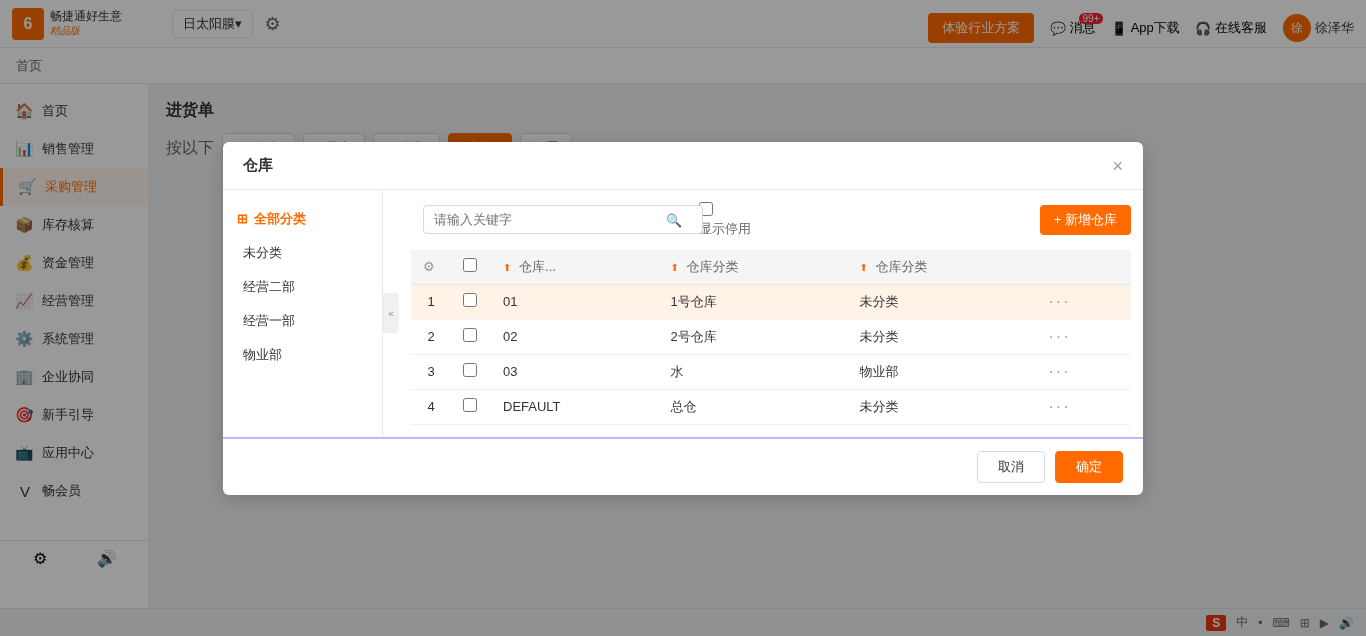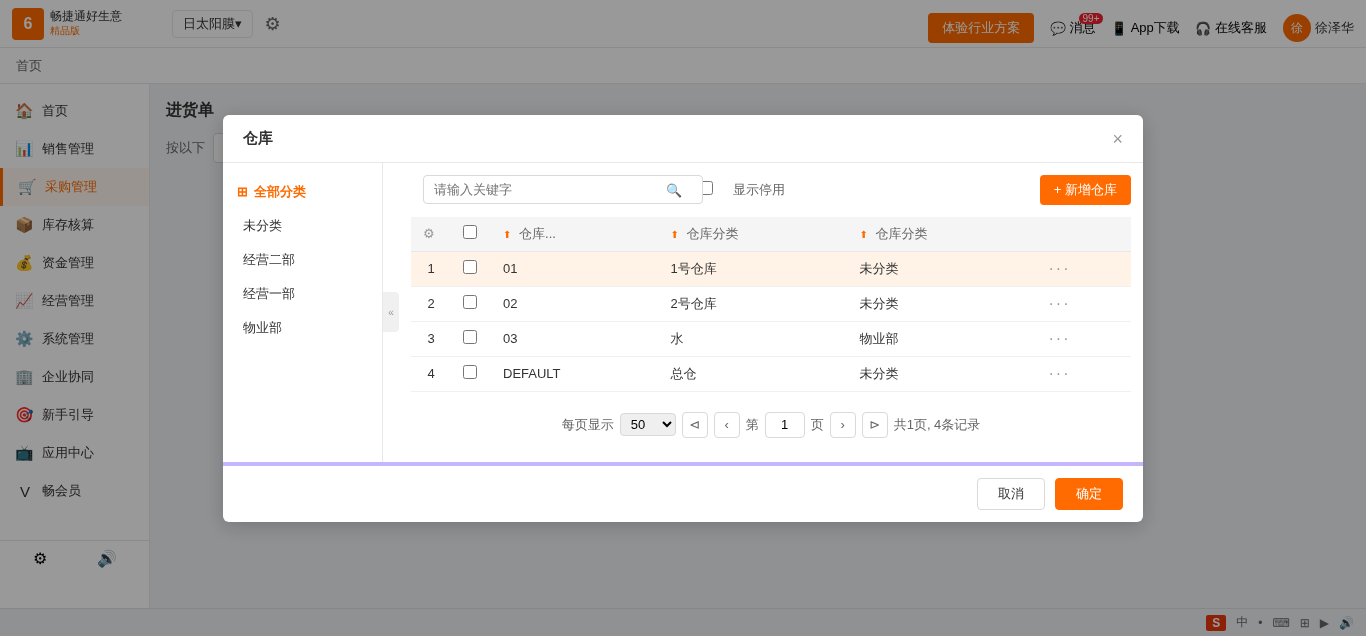--- a/index.html
+++ b/index.html
@@ -23,21 +23,21 @@
       gap: 6px;
     }
     .logo-icon {
       width: 32px; height: 32px;
       background: #ff6b00;
       border-radius: 4px;
       display: flex; align-items: center; justify-content: center;
       color: #fff; font-weight: bold; font-size: 16px;
     }
     .logo-text { font-size: 12px; color: #333; line-height: 1.3; }
-    .logo-sub { font-size: 10px; color: #ff6b00; }
+    .logo-sub { font-size: 10px; color: #ff6b00; font-style: italic; }
     .store-selector {
       display: flex; align-items: center; 
       padding: 4px 10px; border: 1px solid #e8e8e8; border-radius: 4px;
       cursor: pointer; color: #333; margin-left: 10px;
     }
     .header-actions {
       margin-left: auto;
       display: flex; align-items: center; gap: 16px; margin-top: 9px;
     }
     .trial-btn {
@@ -95,21 +95,21 @@
     }
 
     
     .page-title { font-size: 16px; font-weight: bold; color: #333; margin-bottom: 12px; }
 
     
     .toolbar {
       display: flex; align-items: center; gap: 8px;
       margin-bottom: 12px; flex-wrap: wrap;
     }
-    .toolbar-label { color: #666; font-size: 13px; }
+    .toolbar-label { color: #666; font-size: 16px; }
     .toolbar-btn {
       padding: 5px 12px; border: 1px solid #d9d9d9; background: #fff;
       border-radius: 4px; cursor: pointer; font-size: 13px; color: #333;
       display: flex; align-items: center; gap: 4px;
     }
     .toolbar-btn.query { background: #ff6b00; color: #fff; border-color: #ff6b00; padding: 5px 18px; }
 
     
     .overlay {
       position: fixed; top: 0; left: 0; right: 0; bottom: 0;
@@ -184,21 +184,21 @@
     .search-input {
       width: 100%; padding: 6px 30px 6px 10px;
       border: 1px solid #d9d9d9; border-radius: 4px;
       font-size: 13px; outline: none; margin-left: 12px;
     }
     .search-icon-btn {
       position: absolute; right: 8px; top: 50%; transform: translateY(-50%);
       color: #999; cursor: pointer;
     }
     .show-disabled {
-      display: flex; align-items: flex-start; gap: 20px; color: #666; font-size: 13px;
+      display: flex; align-items: flex-start; gap: 4px; color: #666; font-size: 13px; flex-direction: column;
     }
     .new-btn {
       margin-left: auto;
       background: #ff6b00; color: #fff;
       padding: 6px 14px; border-radius: 4px; border: none;
       cursor: pointer; font-size: 13px;
     }
 
     
     .data-table {
@@ -245,21 +245,21 @@
       text-align: center; font-size: 13px;
     }
     .page-select {
       padding: 2px 6px; border: 1px solid #d9d9d9; border-radius: 4px;
       font-size: 13px; cursor: pointer;
     }
 
     
     .dialog-footer {
       padding: 12px 20px;
-      border-top: 4px solid #c4b5fd;
+      border-top: 2px solid #c4b5fd;
       display: flex; justify-content: flex-end; gap: 10px;
     }
     .cancel-btn {
       padding: 6px 20px; border: 1px solid #d9d9d9; border-radius: 4px;
       background: #fff; cursor: pointer; font-size: 13px; color: #333;
     }
     .confirm-btn {
       padding: 6px 20px; border: 1px solid #ff6b00; border-radius: 4px;
       background: #ff6b00; color: #fff; cursor: pointer; font-size: 13px;
     }
@@ -516,37 +516,20 @@
       <td><input type="checkbox" class="cb" style=""></td>
       <td>DEFAULT</td>
       <td>总仓</td>
       <td>未分类</td>
       <td><span class="more-btn">···</span></td>
     </tr>
               </tbody>
           </table>
         </div>
 
-        <div class="pagination">
-          <span>每页显示</span>
-          <select class="page-select">
-            <option>50</option>
-            <option>20</option>
-            <option>100</option>
-          </select>
-
-          <div class="page-btn">⊲</div>
-          <div class="page-btn">‹</div>
-          <span>第</span>
-          <input type="text" class="page-input" value="1" style="">
-          <span>页</span>
-          <div class="page-btn">›</div>
-          <div class="page-btn">⊳</div>
-          <span>共1页, 4条记录</span>
-        </div>
       </div>
     </div>
 
     <div class="dialog-footer">
       <button class="cancel-btn">取消</button>
       <button class="confirm-btn">确定</button>
     </div>
   </div>
 </div>
 

